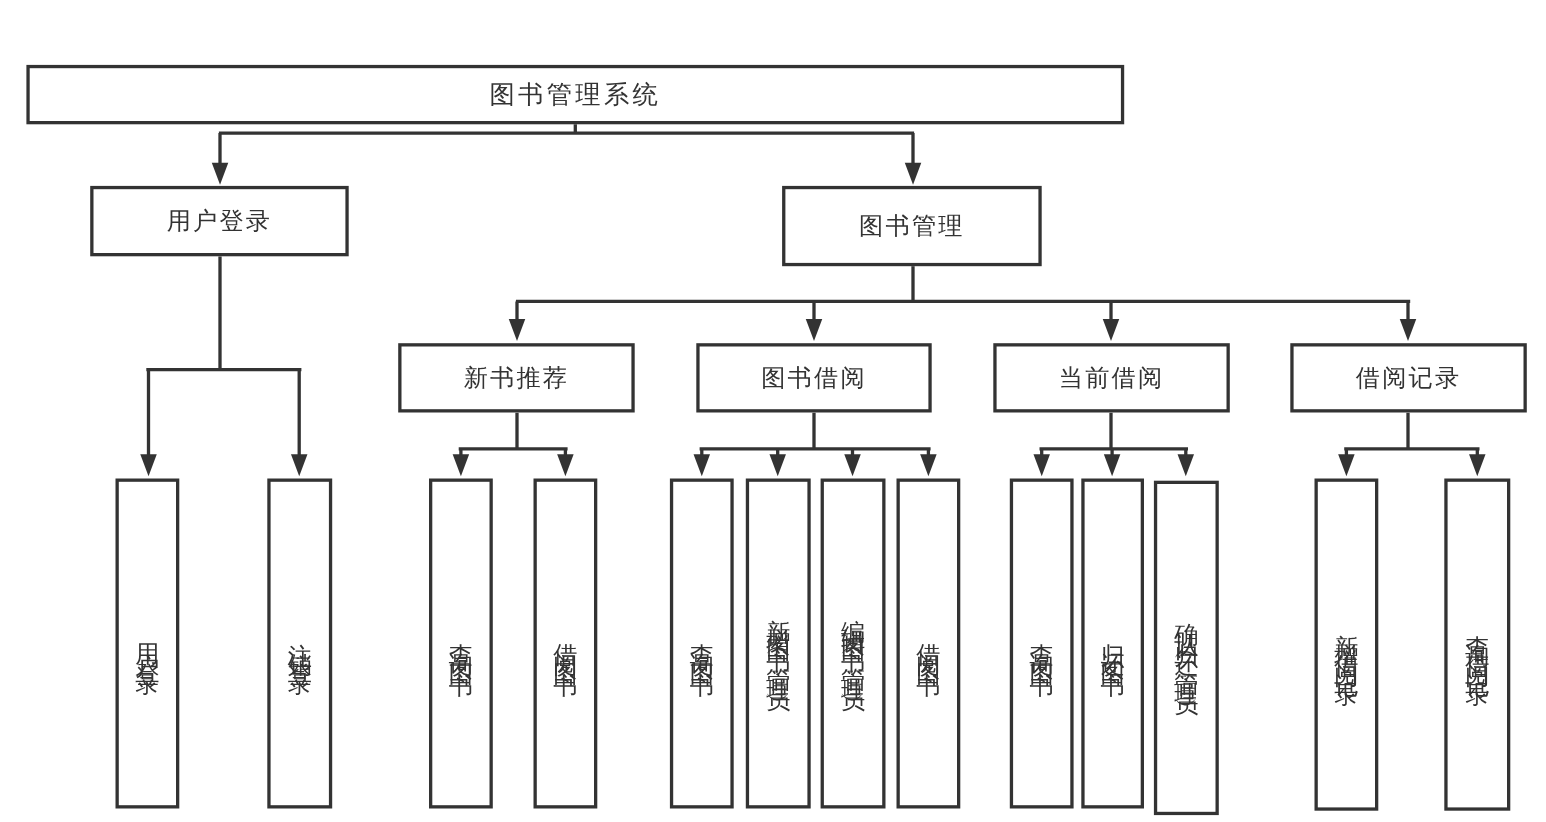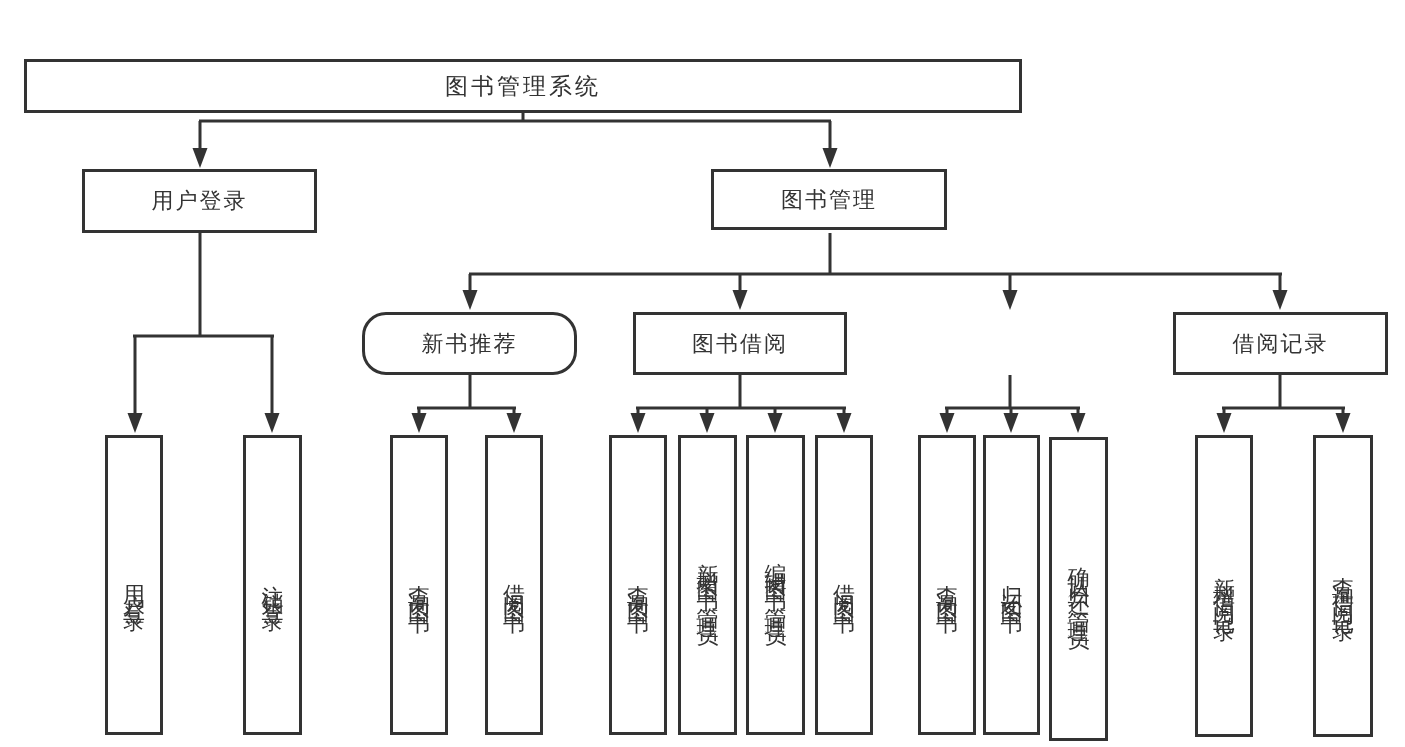--- a/index.html
+++ b/index.html
@@ -102,29 +102,32 @@
     <polygon points="1335.5,413 1350.5,413 1343,433"></polygon>
   </svg>
 
   <div class="box h root" style="left:24px; top:14px; width:998px; height:54px;margin-top:45px;">
     <span>图书管理系统</span>
   </div>
 
   <div class="box h" style="left:82px; top:169px; width:235px; height:64px;">
     <span>用户登录</span>
   </div>
-  <div class="box h" style="left:711px; top:169px; width:236px; height:61px;">
+  <div class="box h" style="left:711px; top:169px; width:236px; height:73px;">
     <span>图书管理</span>
   </div>
 
-  <div class="box h" style="left:362px; top:312px; width:215px; height:63px;border-radius:24px;">
+  <div class="box h" style="left:362px; top:312px; width:215px; height:63px;">
     <span>新书推荐</span>
   </div>
   <div class="box h" style="left:633px; top:312px; width:214px; height:63px;">
     <span>图书借阅</span>
+  </div>
+  <div class="box h" style="left:903px; top:312px; width:215px; height:63px;">
+    <span>当前借阅</span>
   </div>
   <div class="box h" style="left:1173px; top:312px; width:215px; height:63px;">
     <span>借阅记录</span>
   </div>
 
   <div class="box v" style="left:105px; top:435px; width:58px; height:300px;">
     <span>用户登录</span>
   </div>
   <div class="box v" style="left:243px; top:435px; width:59px; height:300px;">
     <span>注销登录</span>

